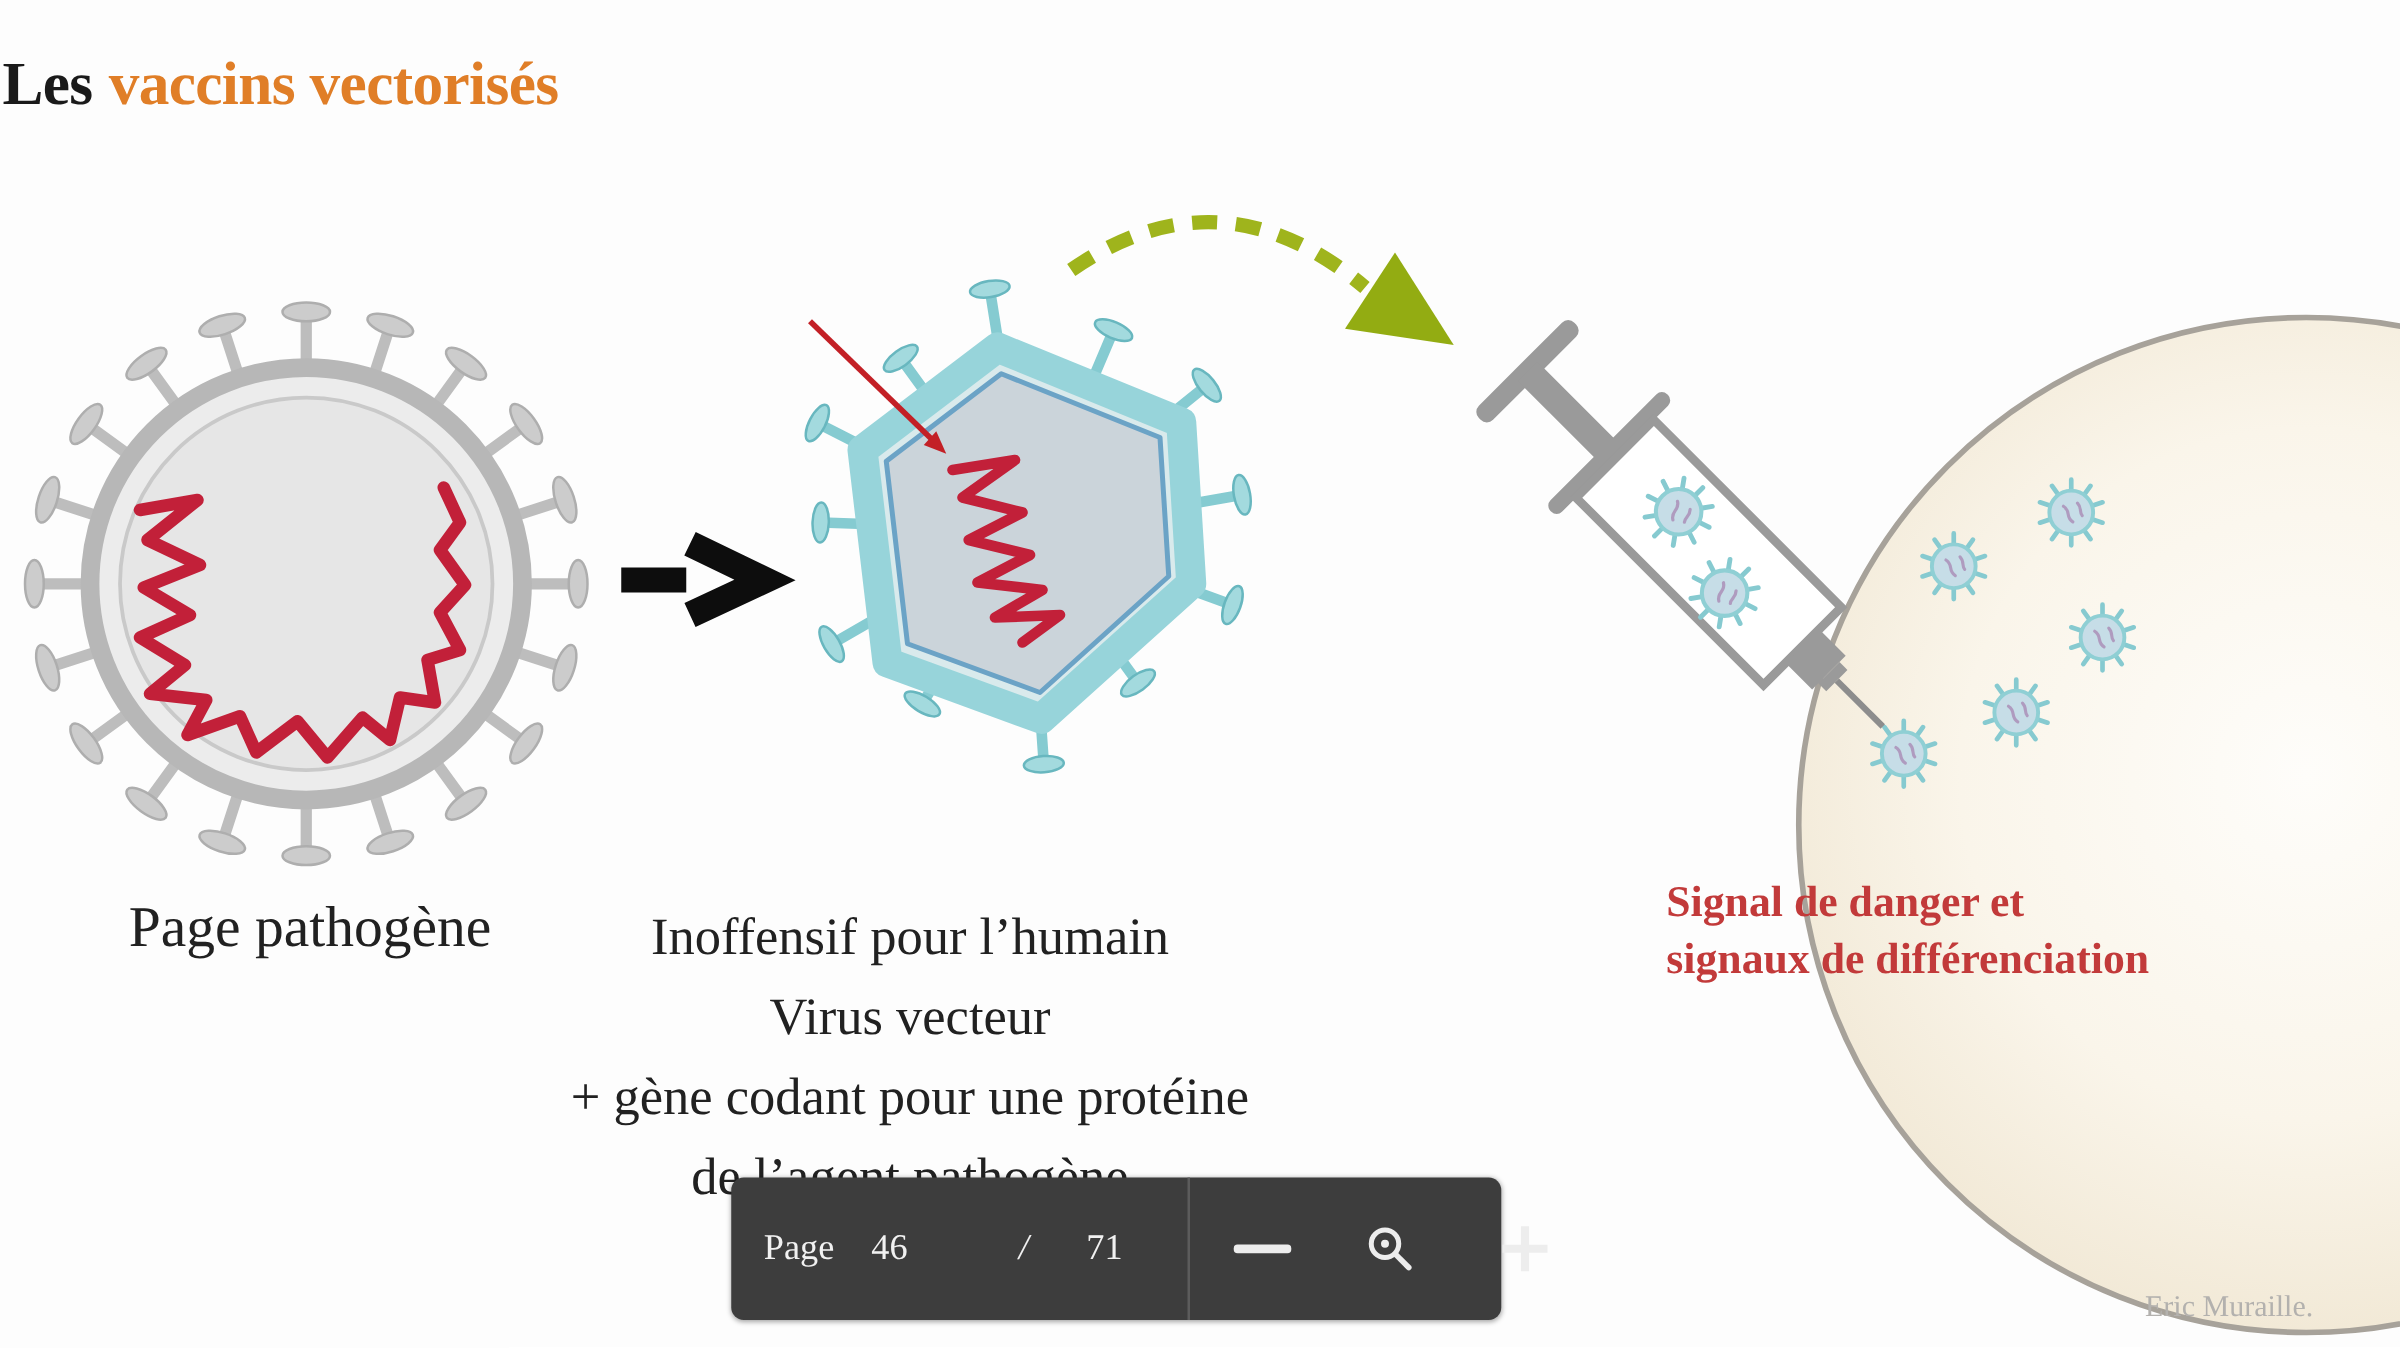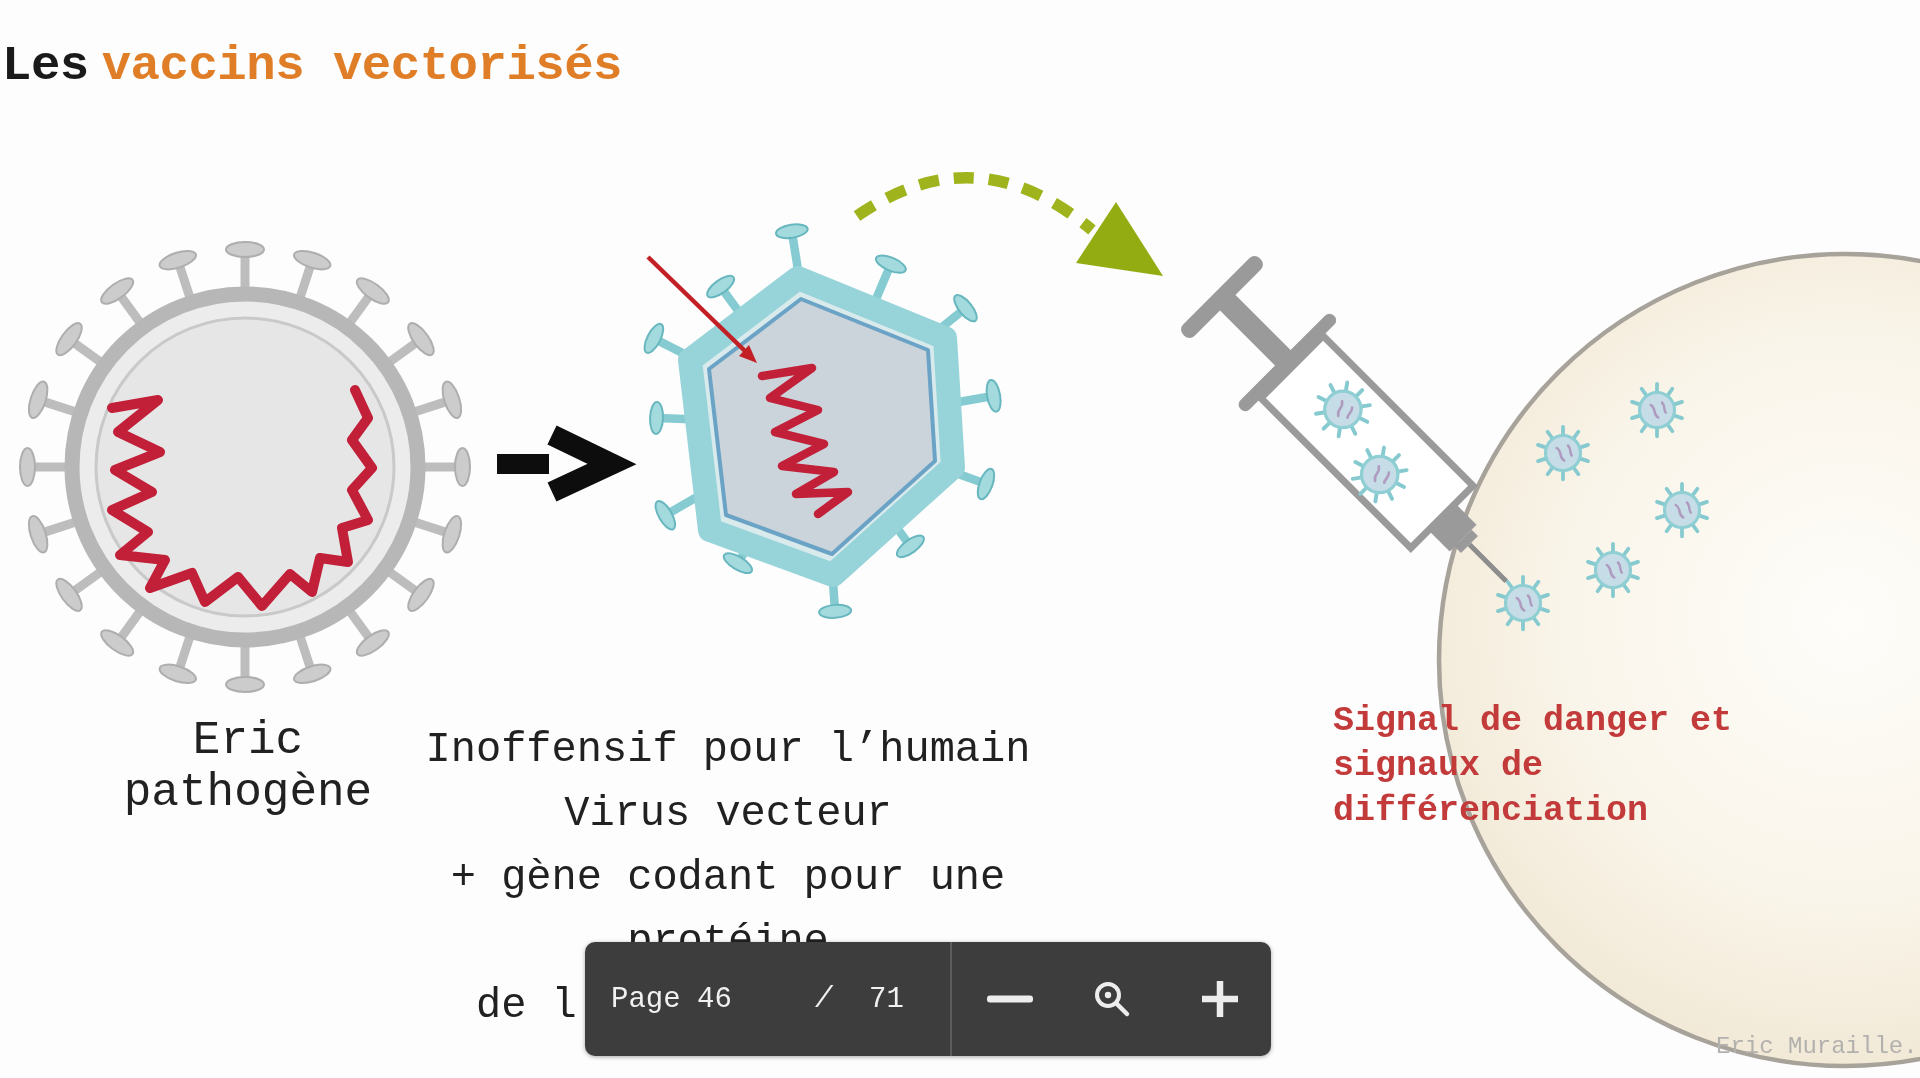--- a/index.html
+++ b/index.html
@@ -1,18 +1,18 @@
 <!DOCTYPE html>
 <html style="--accent_orange: #E07E27; --title_black: #1A1A1A; --label_red: #BE3A3C; --rna_red: #C22039; --teal_spike: #85CBD1; --teal_band: #97D4DA; --hex_inner_line: #6BA3C6; --hex_fill: #CBD4DA; --green_arrow: #9FB41C; --green_arrow_head: #93AC12; --virus_gray: #B7B7B7; --syringe_gray: #9A9A9A; --cell_edge: #A7A29A; --cell_fill: #F2EADB; --toolbar_bg: #3D3D3D; --toolbar_text: #F1F1F1; --attribution_gray: #B3B1AE; --caption_black: #212121;"><head>
 <meta charset="utf-8">
 <style>
   html,body{margin:0;padding:0;background:#ffffff;}
   .stage{
     position:relative;width:1920px;height:1078px;overflow:hidden;background:#fdfdfd;
-    font-family:Liberation Mono, monospace;
+    font-family:Liberation Serif, serif;
   }
   #illustration{position:absolute;left:0;top:0;}
   .title{
     position:absolute;left:2px;top:38px;margin:0;
     font-size:49px;font-weight:700;letter-spacing:-0.5px;color:var(--title_black,#1a1a1a);
   }
   .title .accent{color:var(--accent_orange,#e07e27);margin-left:13px;}
   .lbl-signal-spec{
     position:absolute;left:445px;top:164px;width:345px;text-align:center;
     font-size:31px;line-height:40px;font-weight:600;color:var(--label_red,#be3a3c);
@@ -27,21 +27,21 @@
   }
   .lbl-signal-danger{
     position:absolute;left:1333px;top:699px;width:420px;
     font-size:35px;line-height:45px;font-weight:600;color:#c23a3a;
   }
   .attribution{
     position:absolute;left:1716px;top:1033px;font-size:24px;color:var(--attribution_gray,#b3b1ae);
   }
   
   .toolbar{
-    position:absolute;left:585px;top:942px;width:686px;height:114px;
+    position:absolute;left:585px;top:942px;width:616px;height:114px;
     background:var(--toolbar_bg,#3d3d3d);border-radius:10px;
     box-shadow:0 1px 4px rgba(0,0,0,.35);
     color:var(--toolbar_text,#f1f1f1);font-size:29px;
   }
   .toolbar span{position:absolute;top:50%;transform:translateY(-50%);}
   .tb-page-label{left:26px;}
   .tb-cur{left:112px;}
   .tb-sep{left:230px;font-style:italic;}
   .tb-total{left:284px;}
   .tb-divider{position:absolute;left:365px;top:0;bottom:0;width:2px;background:#5c5c5c;}
@@ -251,21 +251,21 @@
       <use href="#virus-particle" transform="translate(237,14) scale(1.3)"></use>
       <rect x="311" y="-19" width="30" height="38" fill="var(--syringe_gray,#9a9a9a)"></rect>
       <rect x="341" y="-12" width="9" height="24" fill="var(--syringe_gray,#9a9a9a)"></rect>
       <line x1="350" y1="0" x2="402" y2="0" stroke="#8d8d8d" stroke-width="5"></line>
     </g>
   </svg>
 
   <h1 class="title"><span>Les</span><span class="accent">vaccins vectorisés</span></h1>
 
 
-  <div class="lbl-virus-patho">Eric pathogène</div>
+  <div class="lbl-virus-patho">Page pathogène</div>
 
   <div class="lbl-virus-vecteur">
     <div>Inoffensif pour l’humain</div>
     <div>Virus vecteur</div>
     <div>+ gène codant pour une protéine</div>
     <div>de l’agent pathogène</div>
   </div>
 
   <div class="lbl-signal-danger">
     <div>Signal de danger et</div>

